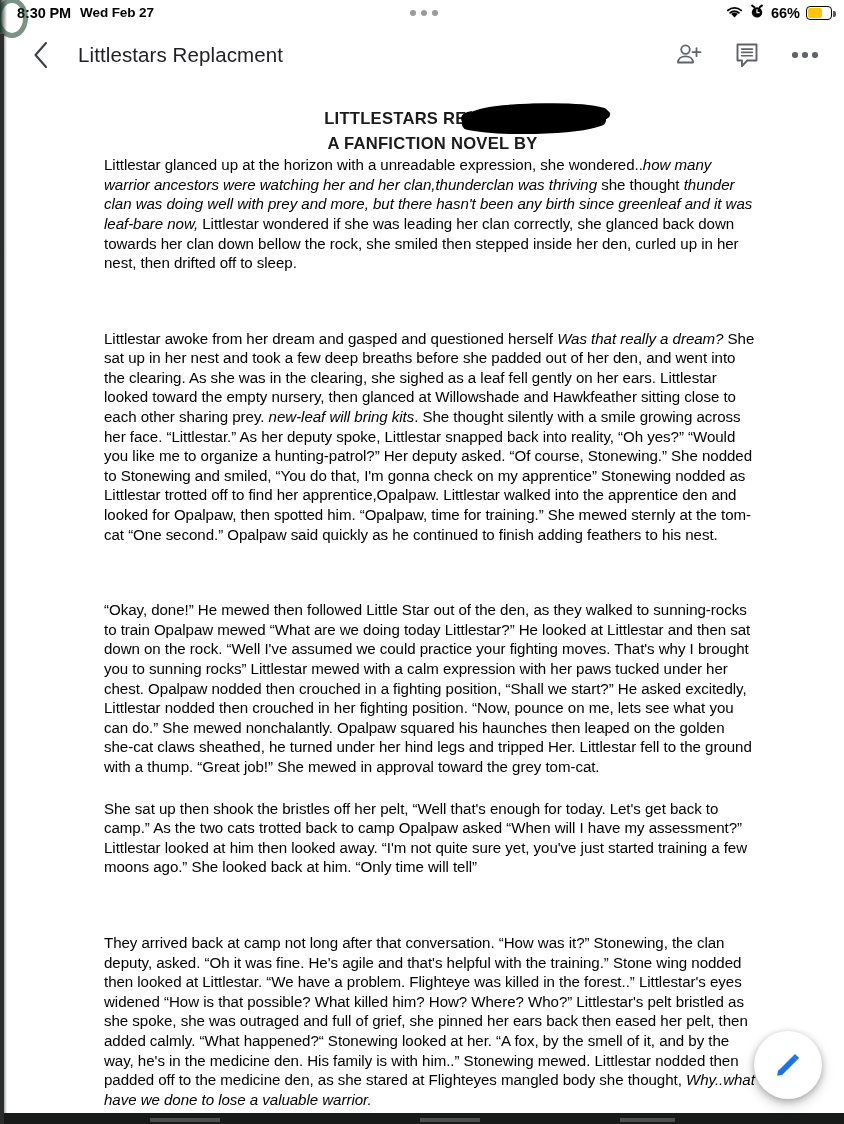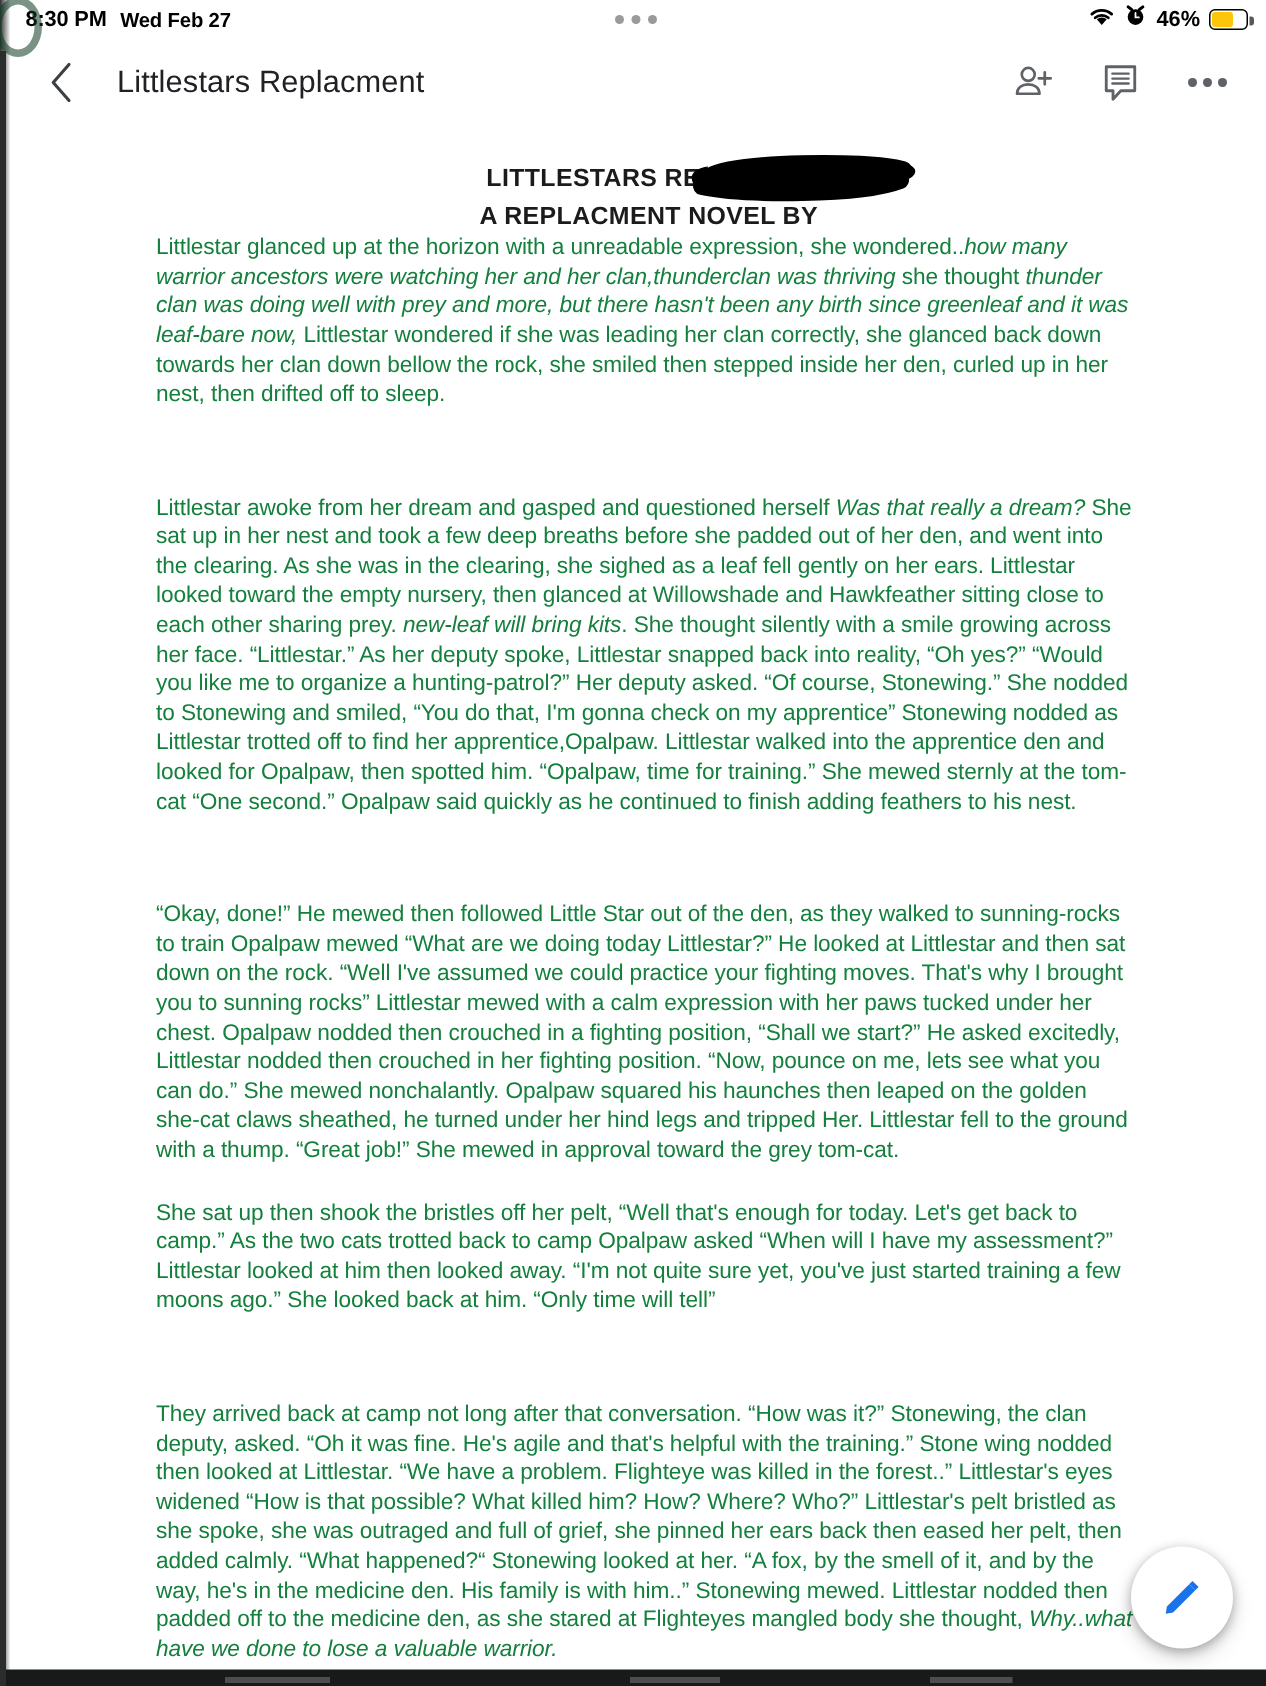--- a/index.html
+++ b/index.html
@@ -71,21 +71,21 @@
     position: absolute;
     left: 0; top: 0;
     width: 844px; height: 26px;
     display: flex;
     align-items: center;
     z-index: 30;
     background: #ffffff;
   }
   .sb-left {
     display: flex;
-    align-items: flex-end;
+    align-items: flex-start;
     gap: 9px;
     padding-left: 17px;
     font-size: 14.5px;
     font-weight: bold;
     color: #000;
     letter-spacing: -.1px;
   }
   .sb-time { font-size: 14.5px; }
   .sb-date { font-size: 13.5px; }
   .sb-center {
@@ -244,21 +244,21 @@
     font-weight: bold;
     color: #1b1b1b;
     letter-spacing: .2px;
     text-align: left;
     margin-top: 6px;
     margin-bottom: 2px;
   }
   .para {
     font-size: 15.1px;
     line-height: 19.6px;
-    color: #15803d;
+    color: #000000;
     text-align: left;
     letter-spacing: -.05px;
   }
   .para em { font-style: italic; }
   .gap-lg { height: 56px; }
   .gap-md { height: 22px; }
 
   
   #fab {
     position: absolute;
@@ -300,21 +300,21 @@
           <path d="M5.1 8.9a6.7 6.7 0 0 1 8.8 0" stroke="#000" stroke-width="1.8" fill="none" stroke-linecap="round"></path>
         </svg>
       </span>
       <span>
         <svg width="14" height="15" viewBox="0 0 14 15">
           <circle cx="7" cy="8.4" r="5.2" fill="#000"></circle>
           <path d="M2.1 1.6 4.4 3.3M11.9 1.6 9.6 3.3" stroke="#000" stroke-width="2" stroke-linecap="round"></path>
           <path d="M7 5.6v3h2.2" stroke="#fff" stroke-width="1.2" fill="none" stroke-linecap="round"></path>
         </svg>
       </span>
-      <span class="sb-pct">46%</span>
+      <span class="sb-pct">66%</span>
       <span class="battery">
           <span class="fill" style="width: 66%; background: rgb(253, 198, 11);"></span>
         </span>
     </div>
   </div>
 
   <div id="app-bar">
     <div id="back-button">
       <svg width="20" height="32" viewBox="0 0 20 32">
         <path d="M15 4 4.5 16 15 28" stroke="#3c4043" stroke-width="2.1" fill="none" stroke-linecap="round" stroke-linejoin="round"></path>
@@ -344,21 +344,21 @@
           </span>
       </div>
     </div>
   </div>
 
   <div id="doc-scroll">
     <div id="doc-page">
 
       <div class="doc-title-block">
         <div class="doc-h1">LITTLESTARS REPLACMENT</div>
-        <div class="doc-h2">A REPLACMENT NOVEL BY</div>
+        <div class="doc-h2">A FANFICTION NOVEL BY</div>
         <svg class="redaction" viewBox="0 0 160 36">
           <path d="M14 20 C20 8, 60 4, 96 5 C128 6, 152 8, 154 14 C156 21, 140 25, 120 24 C138 26, 150 24, 150 19 C150 27, 120 32, 82 32 C44 32, 10 30, 6 23 C3 17, 8 13, 16 12 Z" fill="#000"></path>
           <path d="M18 19 C34 10, 120 8, 146 15" stroke="#000" stroke-width="13" fill="none" stroke-linecap="round"></path>
           <path d="M12 25 C40 31, 118 31, 144 21" stroke="#000" stroke-width="12" fill="none" stroke-linecap="round"></path>
         </svg>
       </div>
 
 
       <div class="para"><span>Littlestar glanced up at the horizon with a unreadable expression, she wondered..</span><em>how many warrior ancestors were watching her and her clan,thunderclan was thriving</em><span> she thought </span><em>thunder clan was doing well with prey and more, but there hasn't been any birth since greenleaf and it was leaf-bare now,</em><span>  Littlestar wondered if she was leading her clan correctly, she glanced back down towards her clan down bellow the rock, she smiled then stepped inside her den, curled up in her nest, then drifted off to sleep.</span></div>
       <div class="gap-lg"></div>

